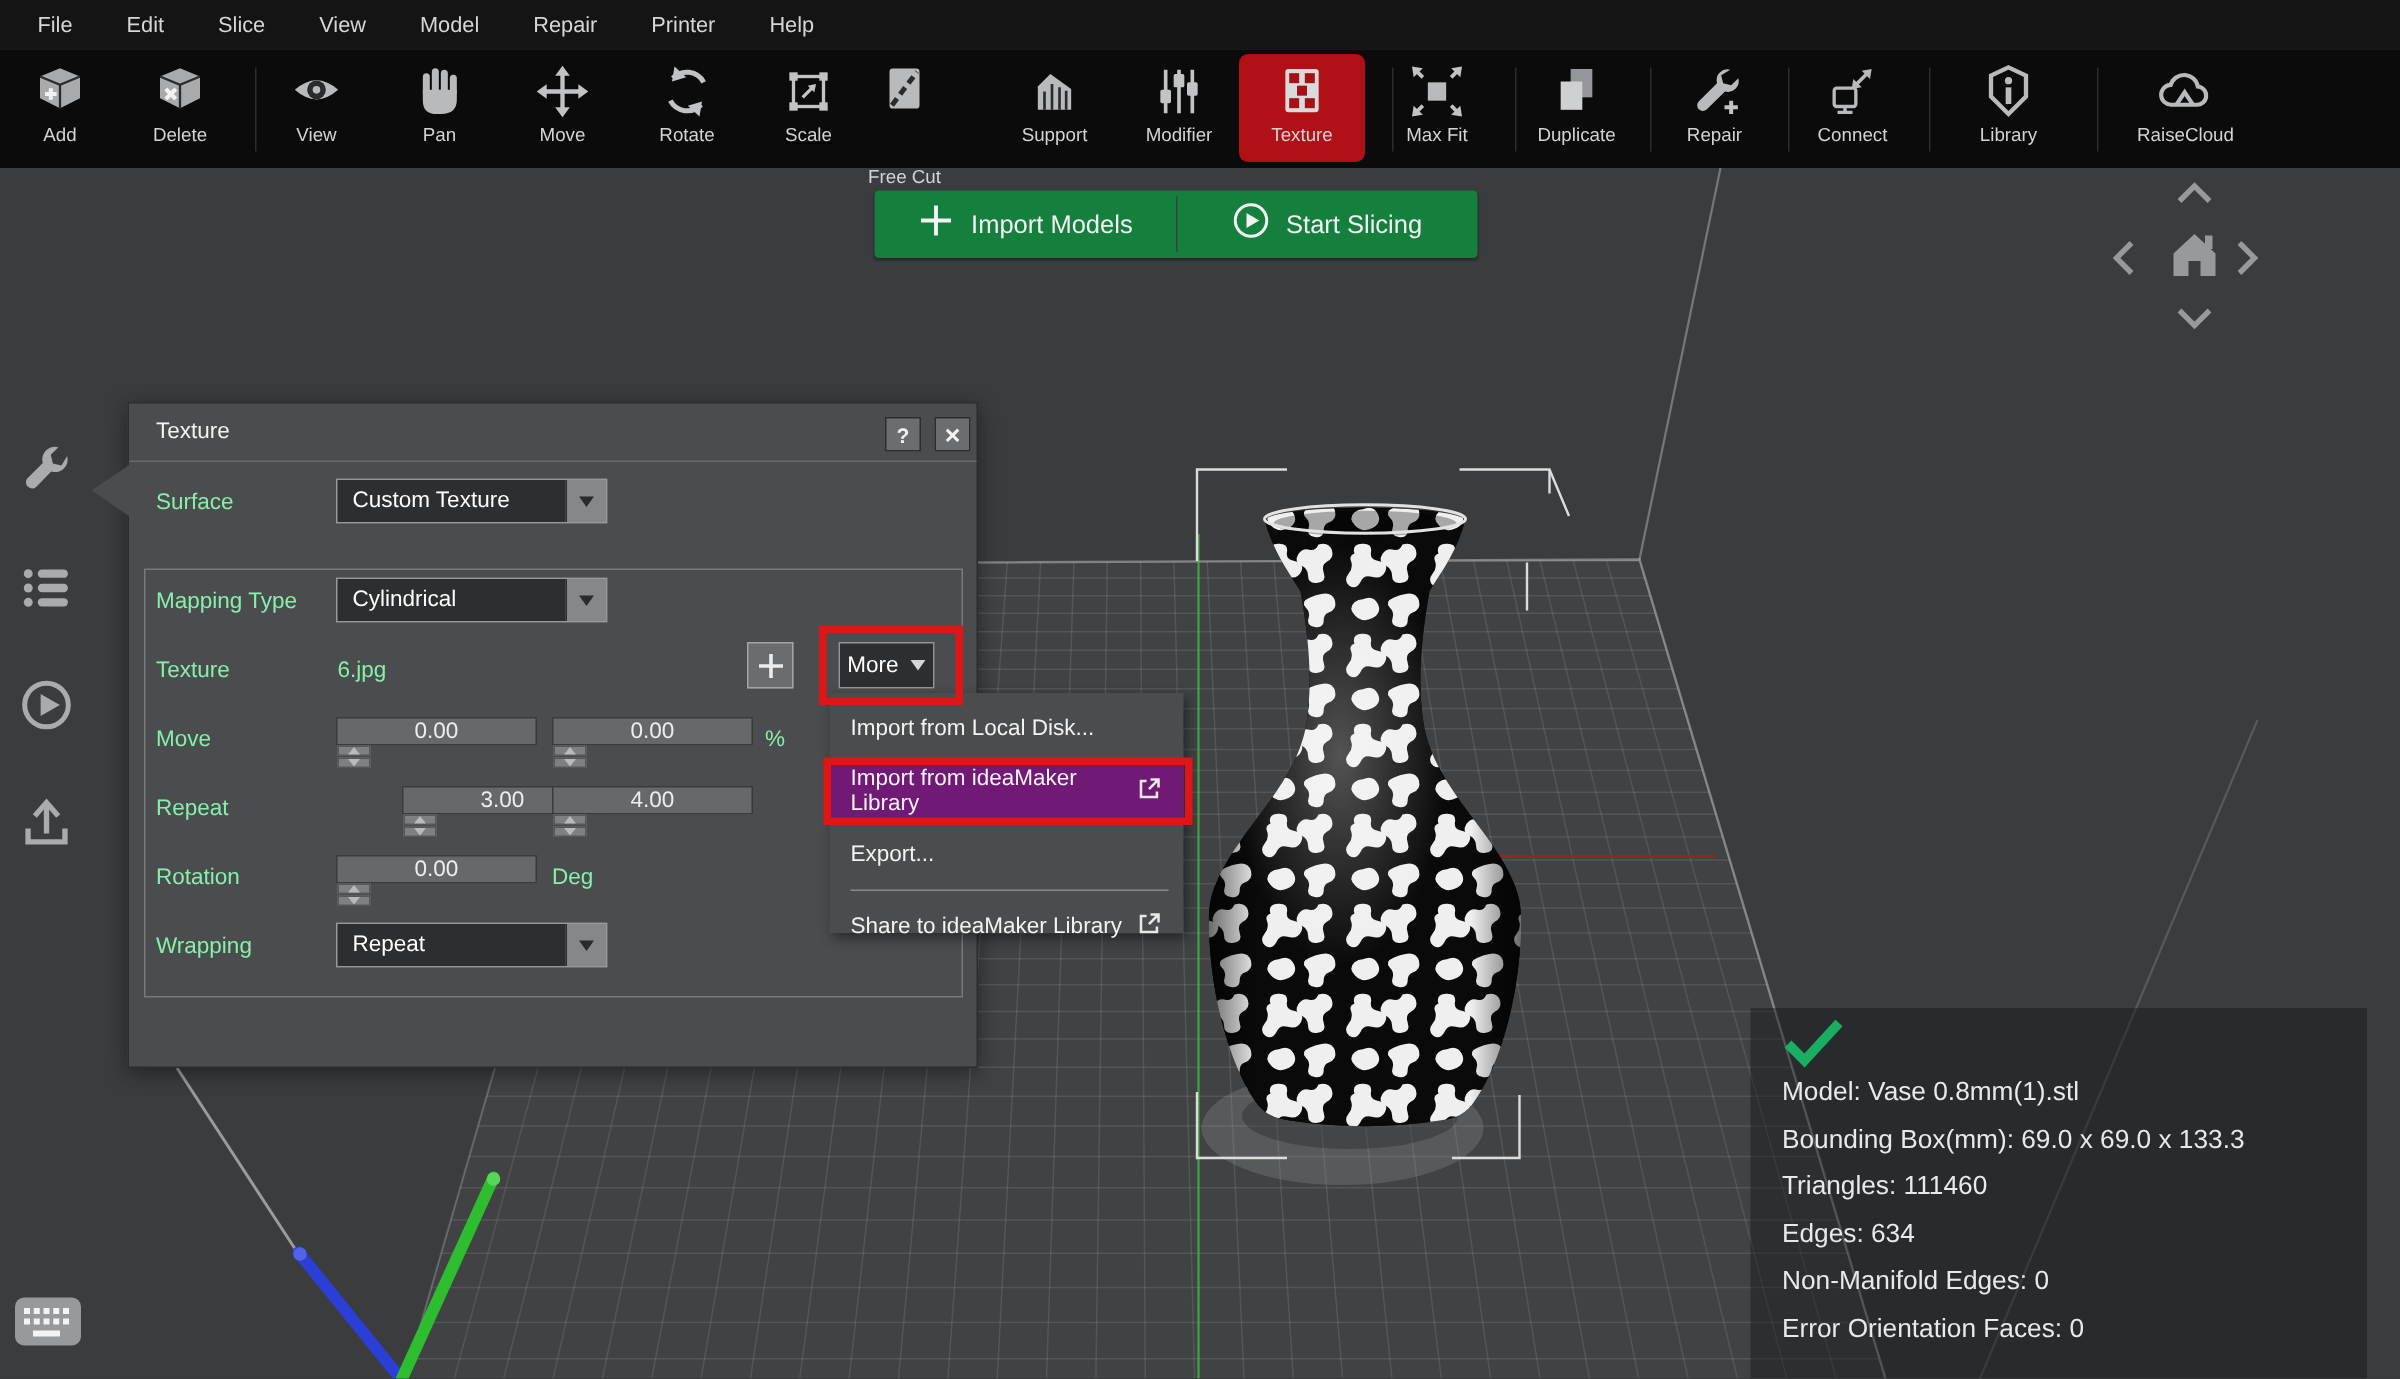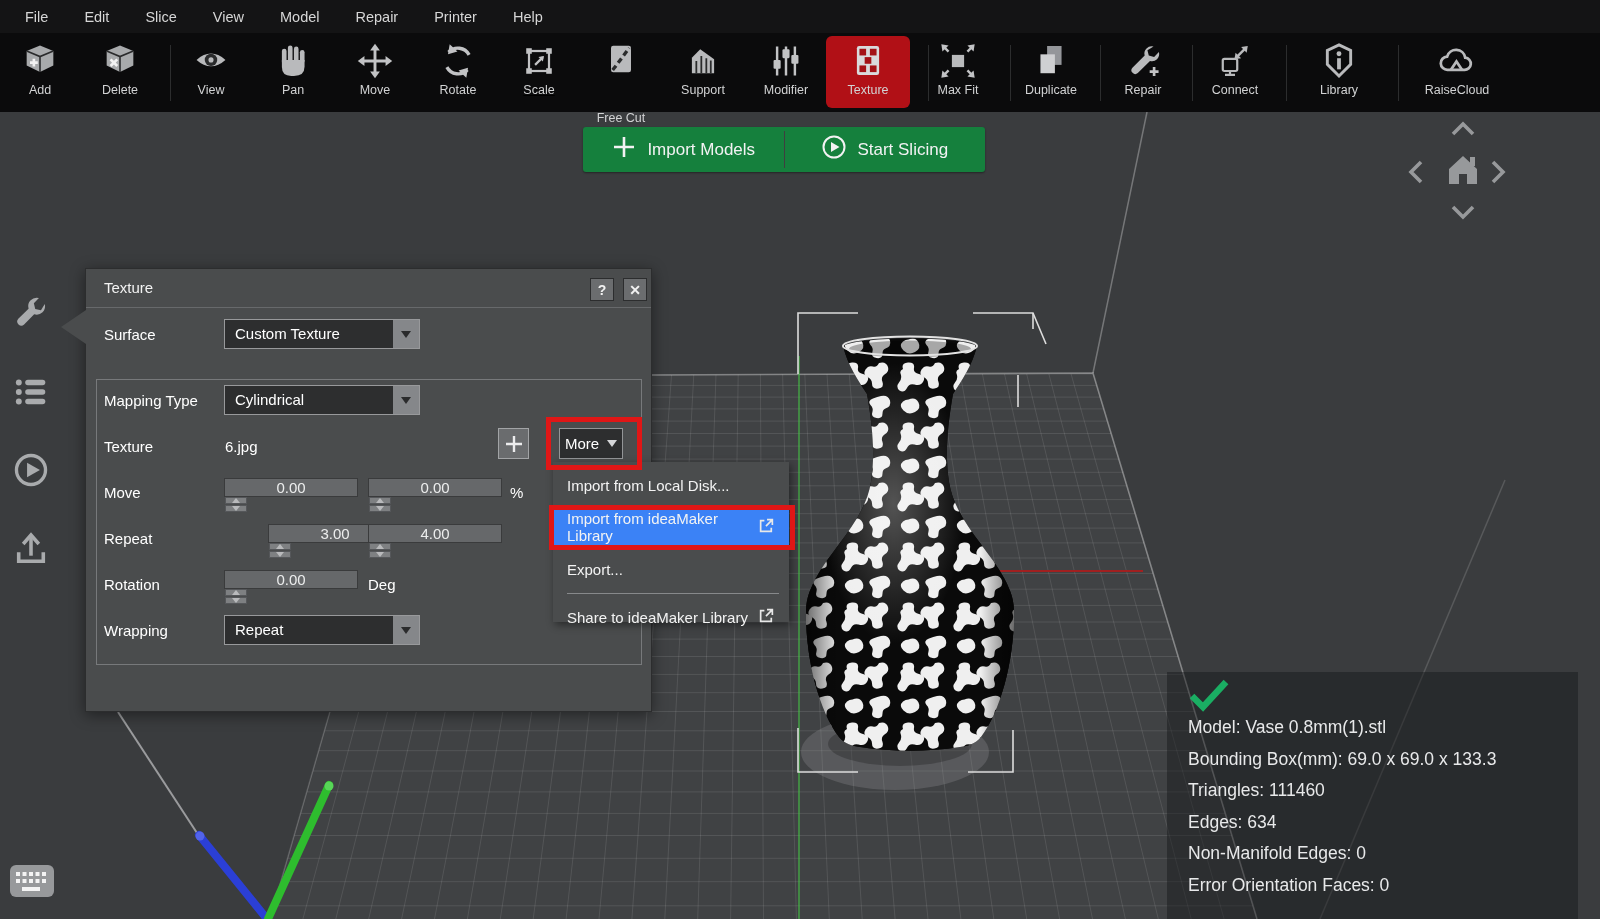--- a/index.html
+++ b/index.html
@@ -52,23 +52,23 @@
     border-top:17px solid transparent;border-bottom:17px solid transparent;
     border-right:25px solid #4a4c4d;
   }
   #dialog-header{position:absolute;left:0;top:0;width:100%;height:39px;border-bottom:1px solid #67696b;box-sizing:border-box;}
   #dialog-title{position:absolute;left:18px;top:10px;font-size:15px;color:#f2f2f2;}
   .dlg-sq-btn{
     position:absolute;top:9px;width:24px;height:23px;background:#6b6d6f;
     border:1px solid #2c2d2e;color:#f2f2f2;font-size:14px;font-weight:bold;
     display:flex;align-items:center;justify-content:center;box-sizing:border-box;
   }
-  .dlg-label{position:absolute;font-size:15px;color:#ffffff;}
+  .dlg-label{position:absolute;font-size:15px;color:#86efac;}
   .combo{
-    position:absolute;width:196px;height:30px;background:#2d2e2f;
+    position:absolute;width:181px;height:30px;background:#2d2e2f;
     border:1px solid #98999b;box-sizing:border-box;display:flex;
   }
   .combo-val{flex:1;color:#fff;font-size:15px;line-height:28px;padding-left:10px;overflow:hidden;white-space:nowrap;}
   .combo-btn{width:26px;background:#85878a;border-left:1px solid #2d2e2f;display:flex;align-items:center;justify-content:center;}
   .tri-down{width:0;height:0;border-left:5.5px solid transparent;border-right:5.5px solid transparent;border-top:7px solid #2a2b2c;}
   #group-box{position:absolute;left:10px;top:110px;width:546px;height:286px;border:1px solid #77797b;box-sizing:border-box;}
   .spin{position:absolute;width:134px;height:30px;display:flex;flex-direction:column;}
   .spin-field{
     flex:1;background:#66686a;border:1px solid #3a3b3c;box-sizing:border-box;
     color:#eceded;font-size:15px;display:flex;align-items:center;justify-content:center;
@@ -91,21 +91,21 @@
   
   #more-menu{
     position:absolute;left:553px;top:462px;width:236px;height:160px;
     background:#4a4c4d;z-index:50;box-shadow:2px 3px 8px rgba(0,0,0,.45);
     padding-top:2px;box-sizing:border-box;
   }
   .menu-row{
     height:42px;display:flex;align-items:center;color:#f3f3f3;font-size:15px;
     padding:0 14px;justify-content:space-between;
   }
-  .menu-row.hl{background:#3b82f6;align-items:center;}
+  .menu-row.hl{background:#701a75;align-items:center;}
   #menu-sep{height:1px;background:#87898b;margin:3px 10px 2px 14px;}
   
   .annot{position:absolute;border:5px solid var(--annotation-red,#e01616);box-sizing:border-box;z-index:60;pointer-events:none;}
   
   #model-info{
     position:absolute;left:1167px;top:672px;width:411px;height:247px;
     background:rgba(20,22,24,.45);z-index:15;
   }
   #info-lines{position:absolute;left:21px;top:40px;}
   .info-line{color:#e8e9ea;font-size:17.5px;line-height:31.5px;white-space:nowrap;}
@@ -333,21 +333,21 @@
             <rect x="24.5" y="6.5" width="5" height="5"></rect>
             <rect x="6.5" y="24.5" width="5" height="5"></rect>
             <rect x="24.5" y="24.5" width="5" height="5"></rect>
           </g>
           <path d="M14.5 21.5 L21.5 14.5" stroke="#c2c3c5" stroke-width="2"></path>
           <path d="M22.5 13.5 l-5 1 4 4 Z" fill="#c2c3c5"></path>
         </svg>
       </div>
       <div class="tb-label">Scale</div>
     </div>
-    <div class="tb-item" style="left: 579px; width: 84px; gap: 32px;">
+    <div class="tb-item" style="left: 561px; width: 84px; gap: 32px;">
       <div class="tb-icon">
         <svg width="40" height="40" viewBox="0 0 36 36">
           <rect x="9" y="6" width="18" height="24" rx="2" fill="#b9babc"></rect>
           <path d="M10.5 28 L25.5 8" stroke="#2a2b2c" stroke-width="3" stroke-dasharray="5 3.2"></path>
         </svg>
       </div>
       <div class="tb-label">Free Cut</div>
     </div>
     <div class="tb-item" style="left: 661px; width: 84px;">
       <div class="tb-icon">

